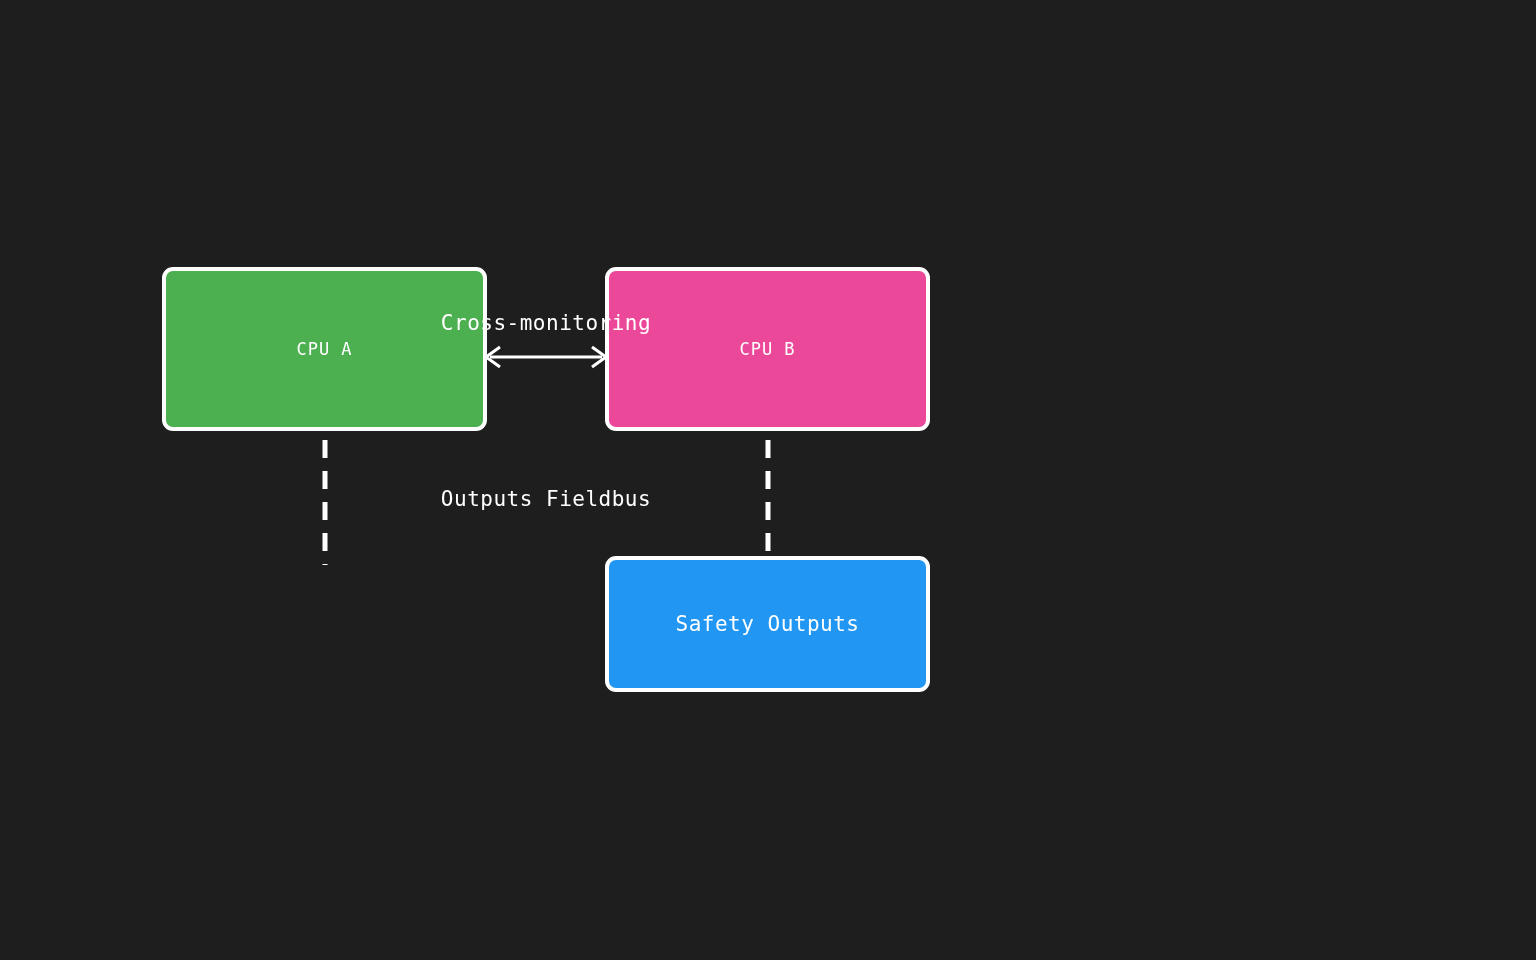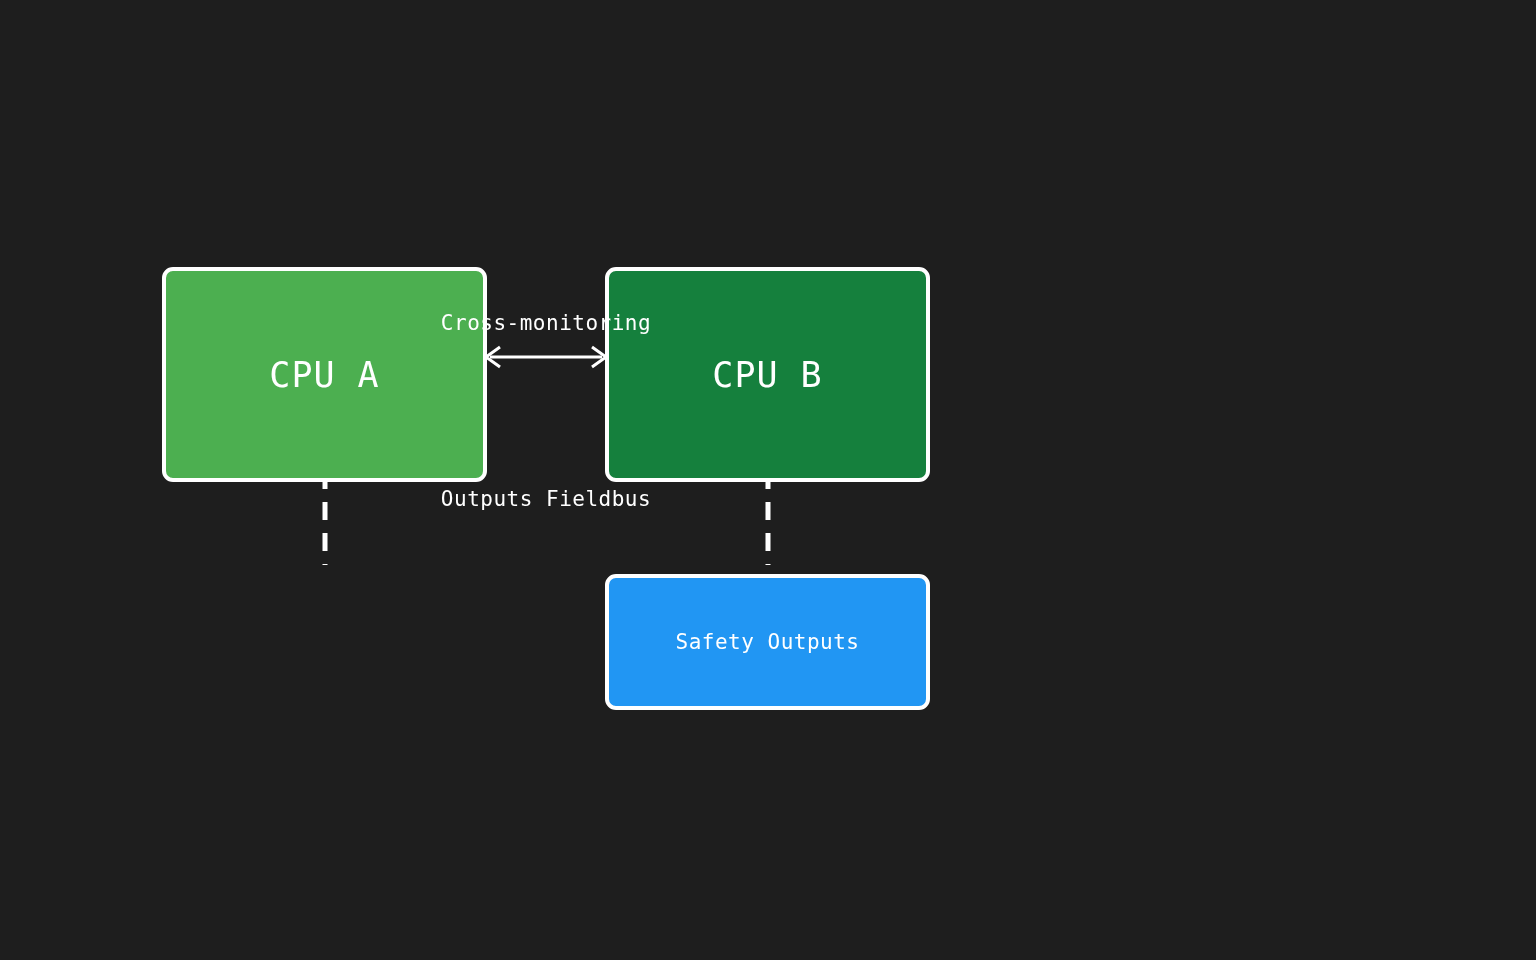--- a/index.html
+++ b/index.html
@@ -52,35 +52,35 @@
     border-radius: 11px;
     display: flex;
     align-items: center;
     justify-content: center;
     color: #ffffff;
     text-align: center;
     white-space: pre;
   }
   .node-cpu {
     width: 325px;
-    height: 215px;
-    font-size: 35px;
+    height: 164px;
+    font-size: 17px;
     letter-spacing: 1px;
   }
   .node-io {
     width: 325px;
     height: 136px;
     font-size: 21px;
     letter-spacing: 0.5px;
   }
 
   #node-cpu-a { left: 162px; top: 267px; }
   #node-cpu-b { left: 605px; top: 267px; }
   #node-safety-inputs  { left: 162px; top: 556px; }
-  #node-safety-outputs { left: 605px; top: 574px; }
+  #node-safety-outputs { left: 605px; top: 556px; }
 
   
   .edge-label {
     position: absolute;
     color: #ffffff;
     font-size: 21px;
     letter-spacing: 0.5px;
     white-space: pre;
     text-align: center;
     line-height: 26px;
@@ -126,21 +126,21 @@
 
       <line x1="325" y1="440" x2="325" y2="565" stroke="#ffffff" stroke-width="5" stroke-dasharray="18 13" stroke-linecap="butt"></line>
 
       <line x1="768" y1="440" x2="768" y2="565" stroke="#ffffff" stroke-width="5" stroke-dasharray="18 13" stroke-linecap="butt"></line>
     </svg>
 
     <div id="node-cpu-a" class="node-box node-cpu" style="background:#4caf50;">
       <span>CPU A</span>
     </div>
 
-    <div id="node-cpu-b" class="node-box node-cpu" style="background:#15803d;">
+    <div id="node-cpu-b" class="node-box node-cpu" style="background:#ec4899;">
       <span>CPU B</span>
     </div>
 
 
     <div id="node-safety-outputs" class="node-box node-io" style="background:#2196f3;">
       <span>Safety Outputs</span>
     </div>
 
     <div id="label-cross-monitoring" class="edge-label">Cross-monitoring</div>
 

